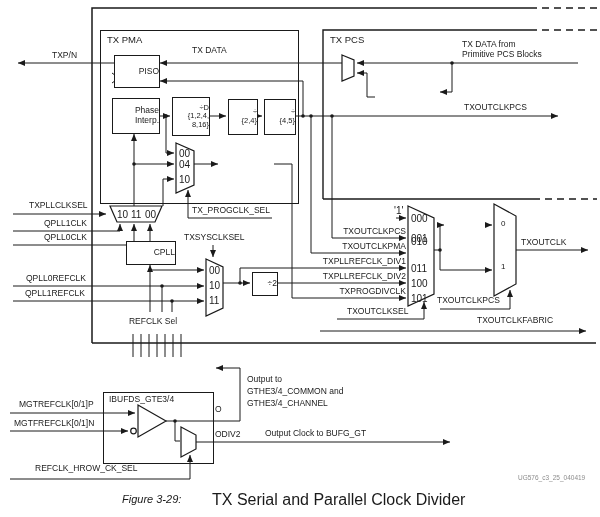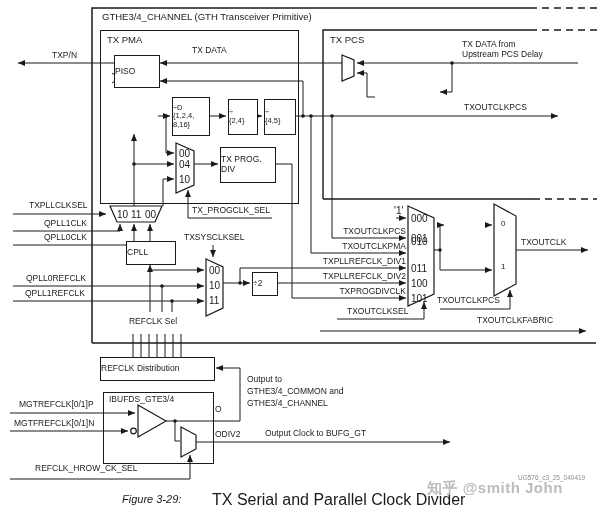--- a/index.html
+++ b/index.html
@@ -4,21 +4,21 @@
 <style>
   html,body{margin:0;padding:0;background:#fff}
   .canvas{position:relative;width:600px;height:517px;background:#fff;
           font-family:"Liberation Sans",sans-serif;color:#1a1a1a;overflow:hidden}
   .canvas svg{position:absolute;left:0;top:0}
   .lbl{position:absolute;font-size:8.5px;line-height:1.1;white-space:nowrap}
   .s{font-size:9.5px}
   .m{font-size:10px}
   .r{text-align:right}
   .box{position:absolute;border:1.2px solid #1a1a1a;background:#fff;display:flex;
-       flex-direction:column;align-items:flex-start;justify-content:center;text-align:center;
+       flex-direction:column;align-items:flex-end;justify-content:center;text-align:center;
        font-size:8.5px;line-height:1.15}
   .frame{position:absolute;border:1.4px solid #1a1a1a;background:transparent}
   .cap-pre{position:absolute;font-style:italic;font-size:11px}
   .cap-tit{position:absolute;font-weight:normal;font-size:16px}
   .docid{position:absolute;font-size:6.5px}
   .wmark{position:absolute;font-size:15px;font-weight:600;letter-spacing:.5px}
 </style>
 </head>
 <body>
 
@@ -123,57 +123,53 @@
       <polyline points="157,73 150,78 157,83"></polyline>
     </g>
   </svg>
 
   <div class="frame" style="left:100px;top:30px;width:197px;height:172px"></div>
   <div class="frame" style="left:103px;top:392px;width:109px;height:70px"></div>
 
   <div class="box" style="left:114px;top:55px;width:44px;height:31px">
     <span>PISO</span>
   </div>
+  <div class="box" style="left:112px;top:98px;width:46px;height:34px">
+    <span>Phase</span>
+    <span>Interp.</span>
+  </div>
   <div class="box" style="left:172px;top:97px;width:36px;height:37px;font-size:7.5px">
     <span>÷D</span>
     <span>{1,2,4,</span>
     <span>8,16}</span>
   </div>
   <div class="box" style="left:228px;top:99px;width:28px;height:34px;font-size:7.5px">
     <span>÷</span>
     <span>{2,4}</span>
   </div>
   <div class="box" style="left:264px;top:99px;width:30px;height:34px;font-size:7.5px">
     <span>÷</span>
     <span>{4,5}</span>
   </div>
-  <div class="box" style="left:220px;top:147px;width:54px;height:34px">
-    <span>TX PROG.</span>
-    <span>DIV</span>
-  </div>
   <div class="box" style="left:126px;top:241px;width:48px;height:22px">
     <span>CPLL</span>
   </div>
   <div class="box" style="left:252px;top:272px;width:24px;height:22px">
     <span>÷2</span>
   </div>
-  <div class="box" style="left:100px;top:357px;width:113px;height:22px">
-    <span>REFCLK Distribution</span>
-  </div>
-
-  <div class="lbl s" style="left:102px;top:12px">GTHE3/4_CHANNEL (GTH Transceiver Primitive)</div>
+
   <div class="lbl s" style="left:107px;top:35px">TX PMA</div>
   <div class="lbl s" style="left:330px;top:35px">TX PCS</div>
   <div class="lbl" style="left:118px;top:317px;width:70px;text-align:center">REFCLK Sel</div>
   <div class="lbl" style="left:109px;top:395px">IBUFDS_GTE3/4</div>
 
   <div class="lbl" style="left:52px;top:51px">TXP/N</div>
   <div class="lbl" style="left:192px;top:46px">TX DATA</div>
   <div class="lbl" style="left:462px;top:40px">TX DATA from</div>
-  <div class="lbl" style="left:462px;top:50px">Upstream PCS Delay</div>
+  <div class="lbl" style="left:462px;top:50px">Primitive PCS Blocks</div>
   <div class="lbl" style="left:464px;top:103px">TXOUTCLKPCS</div>
   <div class="lbl" style="left:29px;top:201px">TXPLLCLKSEL</div>
   <div class="lbl" style="left:44px;top:219px">QPLL1CLK</div>
   <div class="lbl" style="left:44px;top:233px">QPLL0CLK</div>
   <div class="lbl" style="left:192px;top:206px">TX_PROGCLK_SEL</div>
   <div class="lbl" style="left:184px;top:233px">TXSYSCLKSEL</div>
   <div class="lbl" style="left:26px;top:274px">QPLL0REFCLK</div>
   <div class="lbl" style="left:25px;top:289px">QPLL1REFCLK</div>
   <div class="lbl r" style="left:335px;top:227px;width:71px">TXOUTCLKPCS</div>
   <div class="lbl r" style="left:333px;top:242px;width:73px">TXOUTCLKPMA</div>
@@ -209,15 +205,14 @@
   <div class="lbl m" style="left:411px;top:236px">010</div>
   <div class="lbl m" style="left:411px;top:263px">011</div>
   <div class="lbl m" style="left:411px;top:278px">100</div>
   <div class="lbl m" style="left:411px;top:293px">101</div>
   <div class="lbl" style="left:501px;top:220px;font-size:8px">0</div>
   <div class="lbl" style="left:501px;top:263px;font-size:8px">1</div>
 
   <div class="cap-pre" style="left:122px;top:493px">Figure 3-29:</div>
   <div class="cap-tit" style="left:212px;top:491px">TX Serial and Parallel Clock Divider</div>
   <div class="docid" style="left:518px;top:474px;color:#8c8c8c">UG576_c3_25_040419</div>
-  <div class="wmark" style="left:427px;top:479px;color:#bcbcbc">知乎 @smith John</div>
 
 </div>
 
 </body></html>

